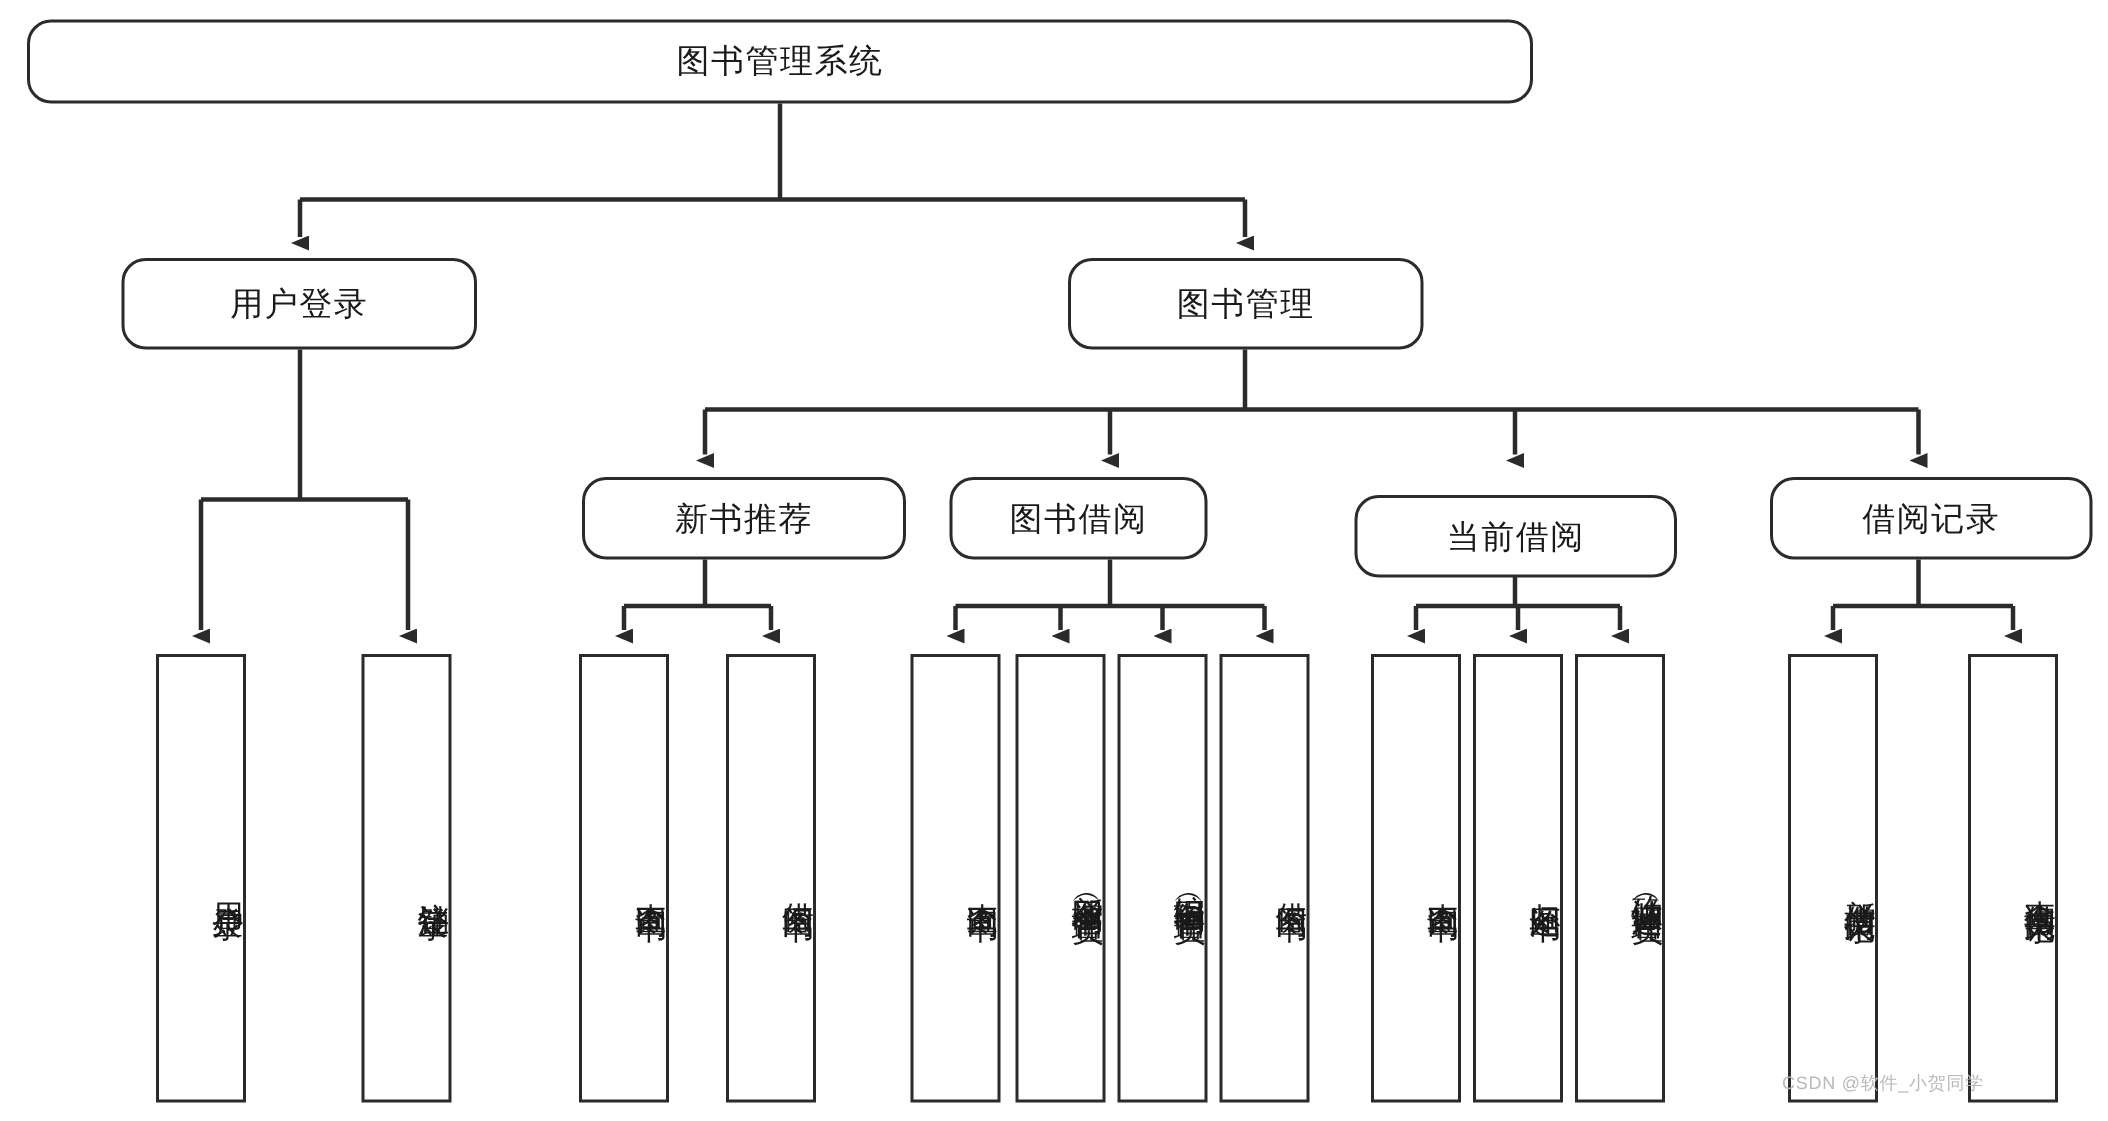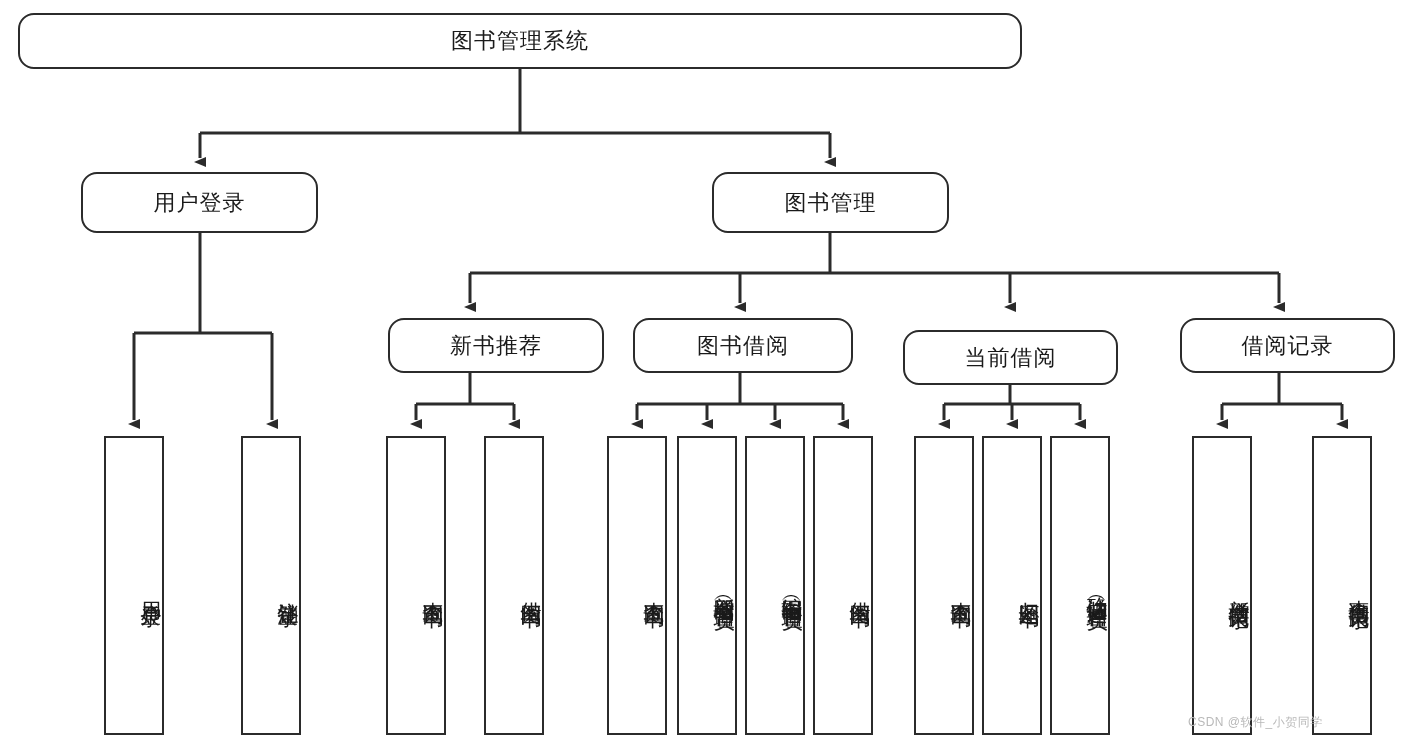--- a/index.html
+++ b/index.html
@@ -112,21 +112,21 @@
       <path d="M1342,404 L1342,420" marker-end="url(#arrow)"></path>
     </g>
   </svg>
 
   <div class="node node-h" style="left: 18px; top: 13px; width: 1004px; height: 56px;">图书管理系统</div>
 
   <div class="node node-h" style="left: 81px; top: 172px; width: 237px; height: 61px;">用户登录</div>
   <div class="node node-h" style="left: 712px; top: 172px; width: 237px; height: 61px;">图书管理</div>
 
   <div class="node node-h" style="left: 362px; top: 318px; width: 216px; height: 55px; margin-left: 26px;">新书推荐</div>
-  <div class="node node-h" style="left: 633px; top: 318px; width: 220px; height: 55px;">图书借阅</div>
+  <div class="node node-h" style="left: 633px; top: 318px; width: 172px; height: 55px;">图书借阅</div>
   <div class="node node-h" style="left: 903px; top: 318px; width: 215px; height: 55px; margin-top: 12px;">当前借阅</div>
   <div class="node node-h" style="left: 1180px; top: 318px; width: 215px; height: 55px;">借阅记录</div>
 
   <div class="node node-v" style="left: 104px; top: 436px; width: 60px; height: 299px;">用户登录</div>
   <div class="node node-v" style="left: 241px; top: 436px; width: 60px; height: 299px;">注销登录</div>
   <div class="node node-v" style="left: 386px; top: 436px; width: 60px; height: 299px;">查询图书</div>
   <div class="node node-v" style="left: 484px; top: 436px; width: 60px; height: 299px;">借阅图书</div>
   <div class="node node-v" style="left: 607px; top: 436px; width: 60px; height: 299px;">查询图书</div>
   <div class="node node-v" style="left: 677px; top: 436px; width: 60px; height: 299px;">新增图书（管理员）</div>
   <div class="node node-v" style="left: 745px; top: 436px; width: 60px; height: 299px;">编辑图书（管理员）</div>

